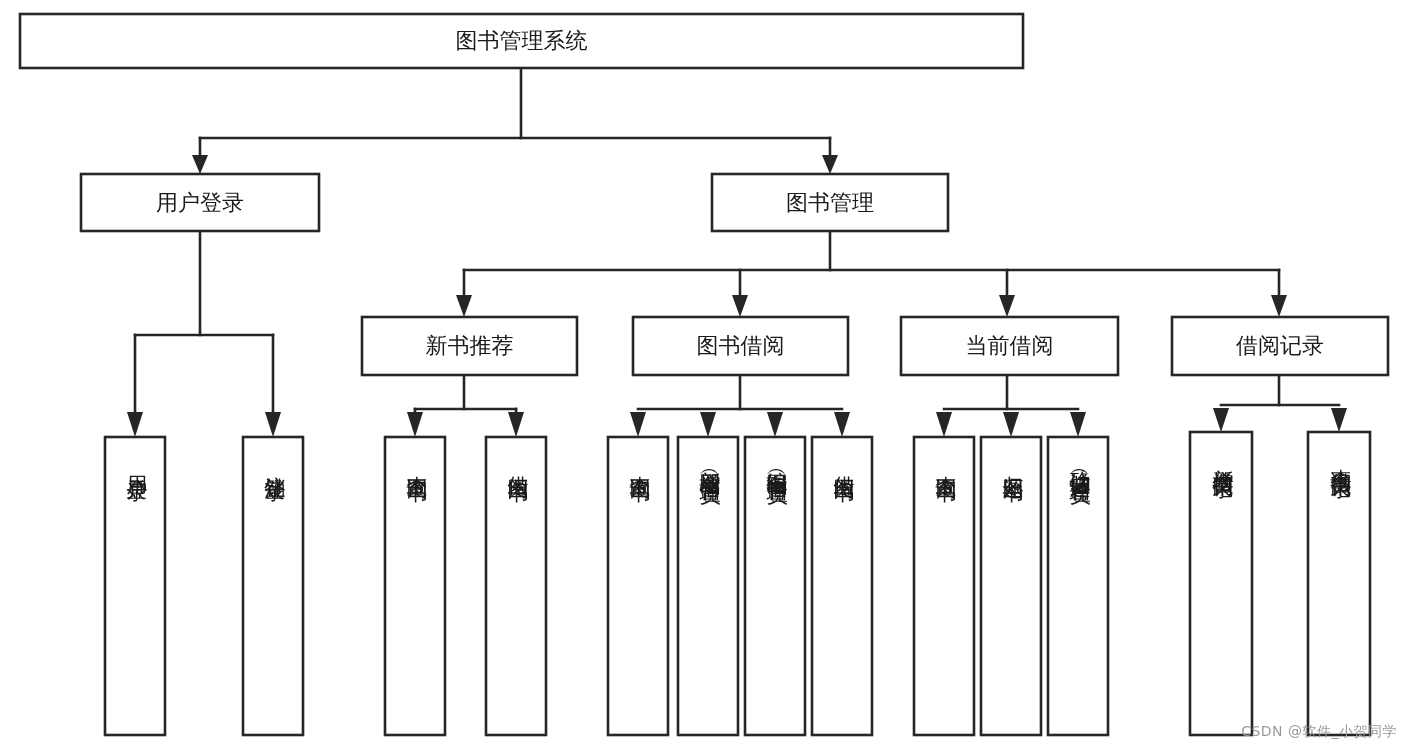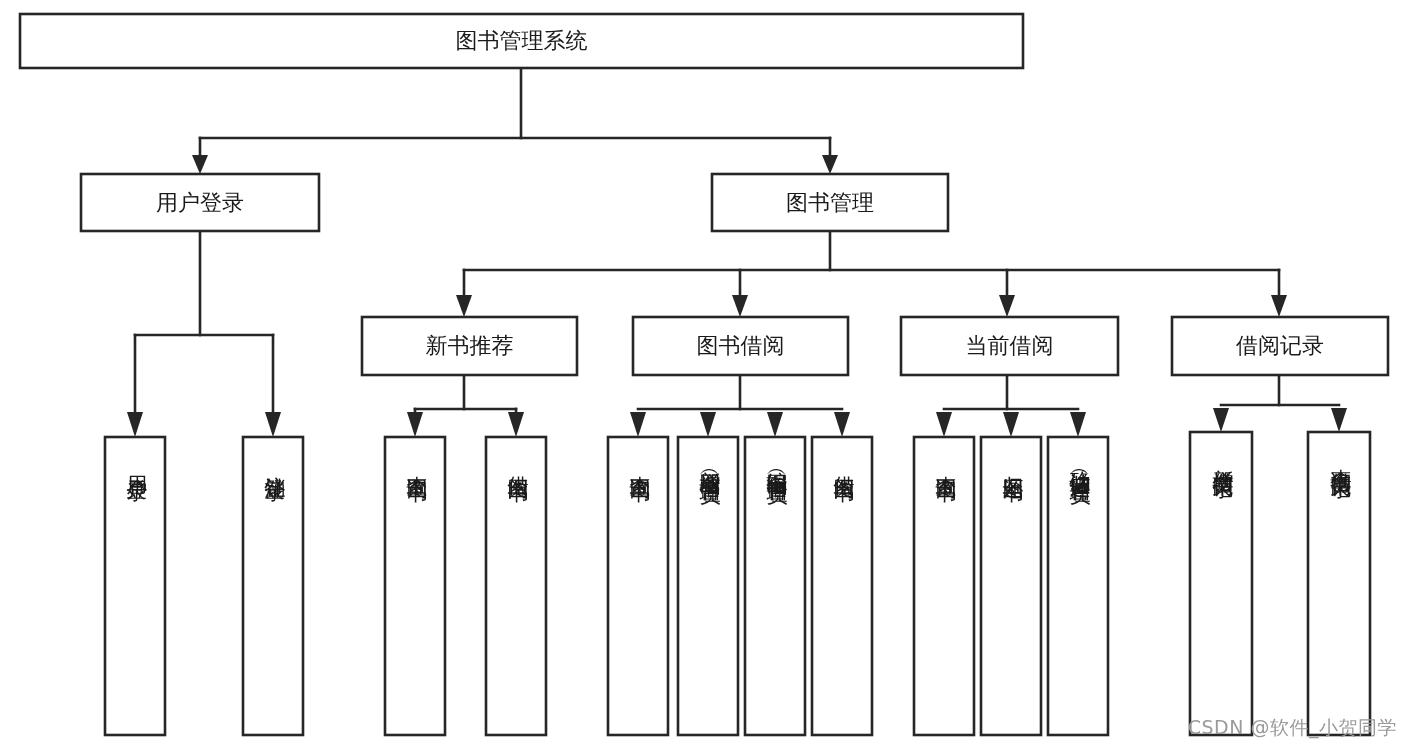--- a/index.html
+++ b/index.html
@@ -53,21 +53,21 @@
     font-size: 21px;
     writing-mode: vertical-rl;
     text-orientation: upright;
     letter-spacing: 2px;
   }
   .watermark {
     position: absolute;
     right: 8px;
     bottom: 6px;
     font-family: "DejaVu Sans", "Liberation Sans", sans-serif;
-    font-size: 19px;
+    font-size: 14px;
     color: #9a9a9a;
     white-space: nowrap;
     letter-spacing: 0.5px;
     pointer-events: none;
   }
 </style>
 </head>
 <body>
 
 <div id="diagram-root">

